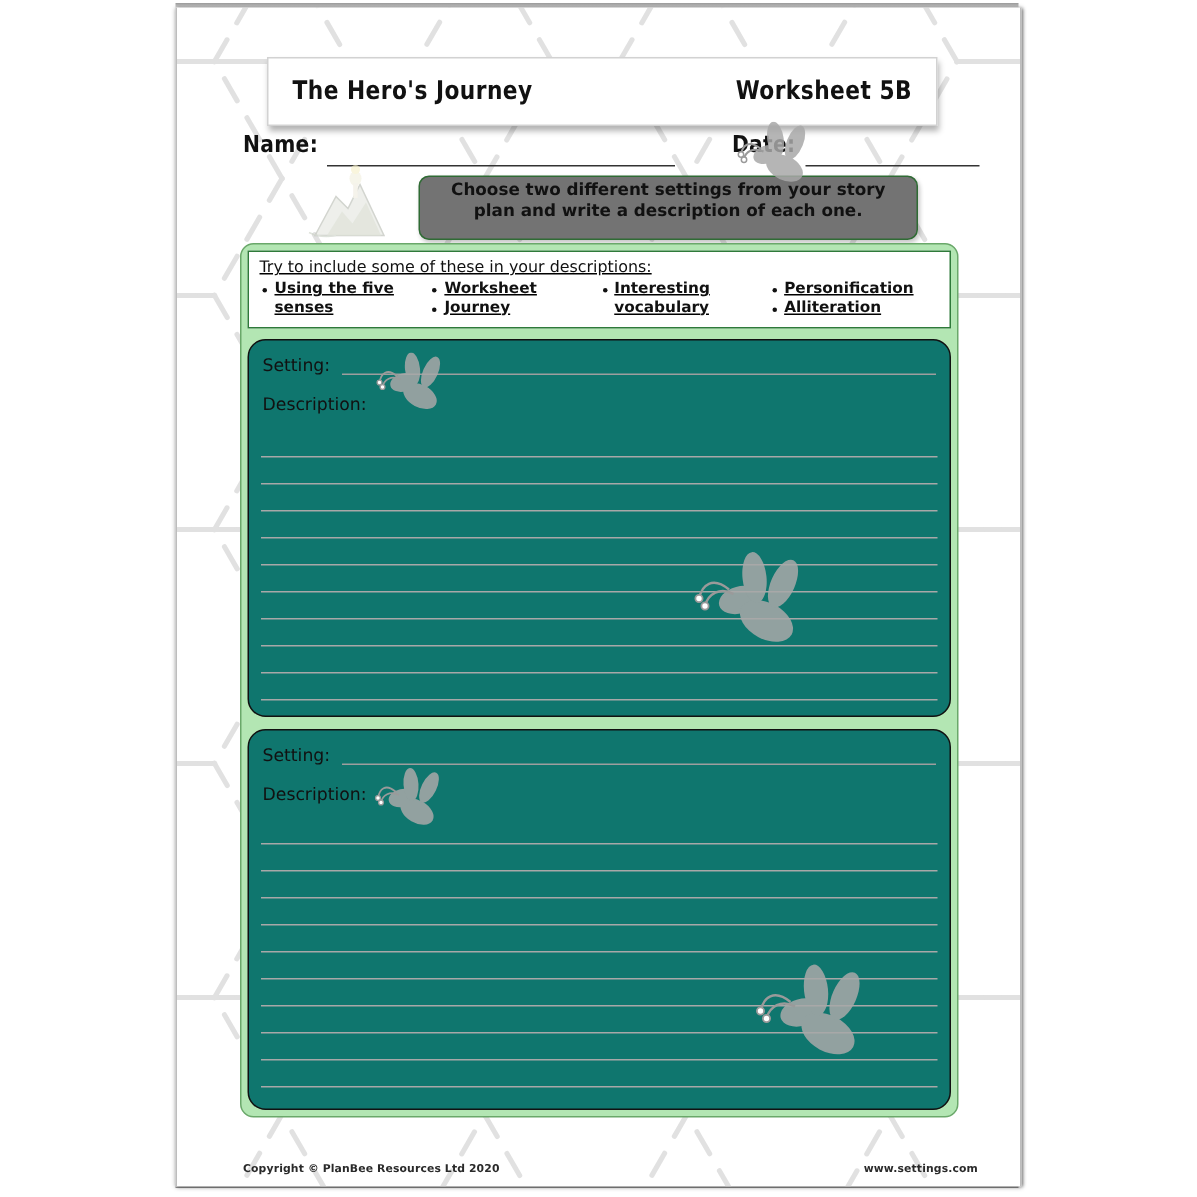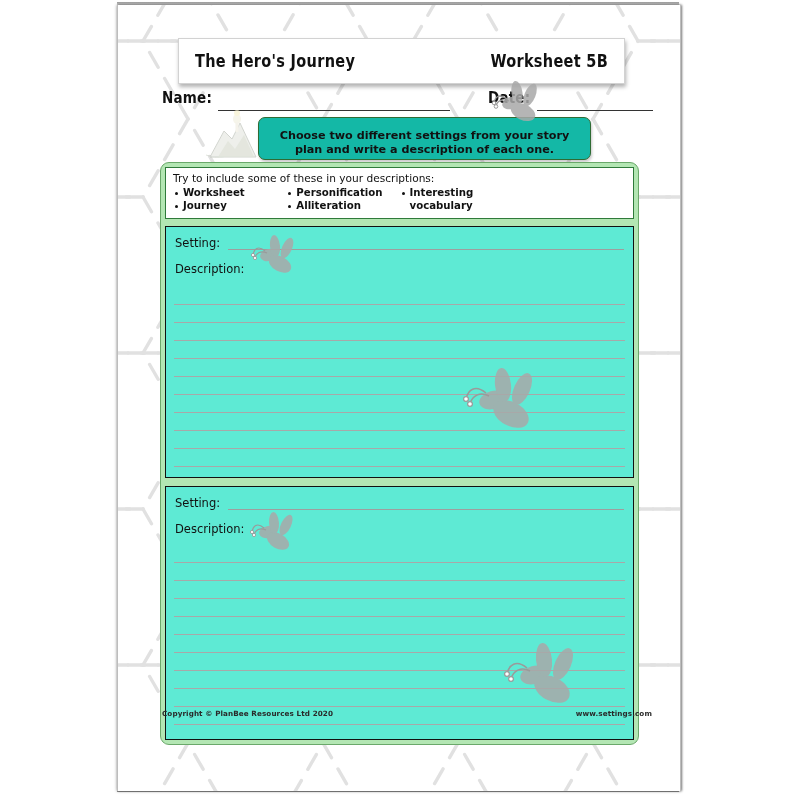--- a/index.html
+++ b/index.html
@@ -52,72 +52,72 @@
   
   #namedate{position:absolute;left:44px;top:84px;width:490px;height:22px;}
   .nd-label{
     position:absolute;top:0;font-weight:bold;font-size:13.5px;color:#111;
     transform:scaleY(1.15);letter-spacing:.2px;
   }
   .nd-rule{position:absolute;bottom:0;height:0;border-bottom:1.4px solid #333;}
 
   
   #instruction{
-    position:absolute;left:140px;top:112px;width:333px;height:43px;
-    background:#14b8a6;border:1.4px solid #2f6b34;border-radius:7px;
+    position:absolute;left:161px;top:112px;width:333px;height:43px;
+    background:#737373;border:1.4px solid #2f6b34;border-radius:7px;
     box-shadow:1px 2px 3px rgba(0,0,0,.22);
-    display:flex;align-items:flex-end;justify-content:center;text-align:center;
+    display:flex;align-items:flex-start;justify-content:center;text-align:center;
     box-sizing:border-box;padding:2px 10px;
   }
   #instruction p{margin:0;font-size:11.2px;line-height:14px;color:#111;font-weight:600;}
 
   
   #green-frame{
     position:absolute;left:42px;top:157px;width:479px;height:583px;
     background:#b3e6b3;border:1px solid #6aa86a;border-radius:9px;
     box-sizing:border-box;padding:5px;
   }
 
   
   #tips{
     position:absolute;left:47px;top:162px;width:469px;height:52px;
     background:#ffffff;border:1.6px solid #2f7a3a;
-    box-sizing:border-box;padding:4px 7px;
+    box-sizing:border-box;padding:4px 7px;text-decoration:underline;
   }
   #tips-title{font-size:10.6px;color:#111;margin-bottom:3px;}
   #tips-cols{display:flex;}
   .tip-col{width:25%;}
   .tip-li{
     font-size:10.2px;font-weight:bold;color:#111;line-height:12.5px;
     position:relative;padding-left:10px;
   }
   .tip-li.bulleted:before{
     content:"";position:absolute;left:2px;top:5px;
     width:3px;height:3px;border-radius:50%;background:#111;
   }
   .tip-li.nobullet{padding-left:10px;}
 
   
   .answer-box{
     position:absolute;left:47px;width:469px;
-    background:#5eead4;border:1.6px solid #111111;border-radius:0;
+    background:#0f766e;border:1.6px solid #111111;border-radius:12px;
     box-sizing:border-box;overflow:hidden;
   }
   #answer-box-1{top:221px;height:252px;}
   #answer-box-2{top:481px;height:254px;}
   .ab-label{
     position:absolute;left:9px;font-size:11.5px;color:#111;
   }
   .ab-rule{position:absolute;height:0;border-bottom:1px solid #9e9e9e;}
   .write-lines{position:absolute;left:8px;right:8px;}
   .write-lines .wl{height:0;border-bottom:1px solid #a8a8a8;}
 
   
   #footer{
-    position:absolute;left:44px;top:701px;width:490px;height:14px;
+    position:absolute;left:44px;top:766px;width:490px;height:14px;
     display:flex;justify-content:space-between;align-items:center;
   }
   .footer-txt{font-size:7.2px;font-weight:bold;color:#2a2a2a;letter-spacing:.1px;}
 
   
   .bee{position:absolute;pointer-events:none;}
   
   #mountain-doodle{position:absolute;left:86px;top:100px;width:58px;height:55px;
      opacity:.85;pointer-events:none;}
 </style>
@@ -205,30 +205,34 @@
   <div id="instruction">
     <p>Choose two different settings from your story plan and write a description of each one.</p>
   </div>
 
   <div id="green-frame"></div>
 
   <div id="tips">
     <div id="tips-title">Try to include some of these in your descriptions:</div>
     <div id="tips-cols">
       <div class="tip-col">
+        <div class="tip-li bulleted">Using the five</div>
+        <div class="tip-li nobullet">senses</div>
+      </div>
+      <div class="tip-col">
         <div class="tip-li bulleted">Worksheet</div>
         <div class="tip-li bulleted">Journey</div>
       </div>
       <div class="tip-col">
+        <div class="tip-li bulleted">Interesting</div>
+        <div class="tip-li nobullet">vocabulary</div>
+      </div>
+      <div class="tip-col">
         <div class="tip-li bulleted">Personification</div>
         <div class="tip-li bulleted">Alliteration</div>
-      </div>
-      <div class="tip-col">
-        <div class="tip-li bulleted">Interesting</div>
-        <div class="tip-li nobullet">vocabulary</div>
       </div>
     </div>
   </div>
 
   <div id="answer-box-1" class="answer-box">
     <span class="ab-label" style="top:9px;">Setting:</span>
     <span class="ab-rule" style="left:62px;right:9px;top:22px;"></span>
     <span class="ab-label" style="top:35px;">Description:</span>
     <div class="write-lines" style="top:60px;">
       <div class="wl" style="margin-top:17px;"></div>

